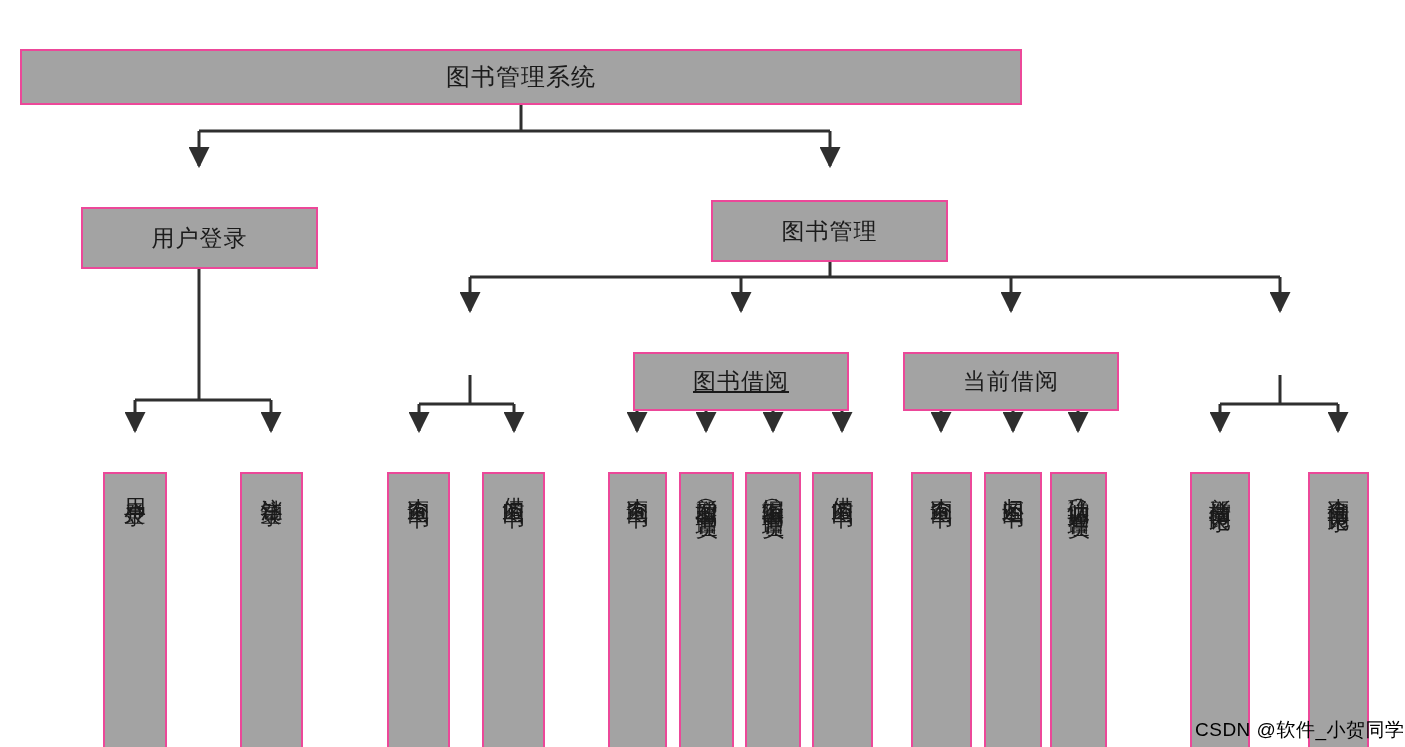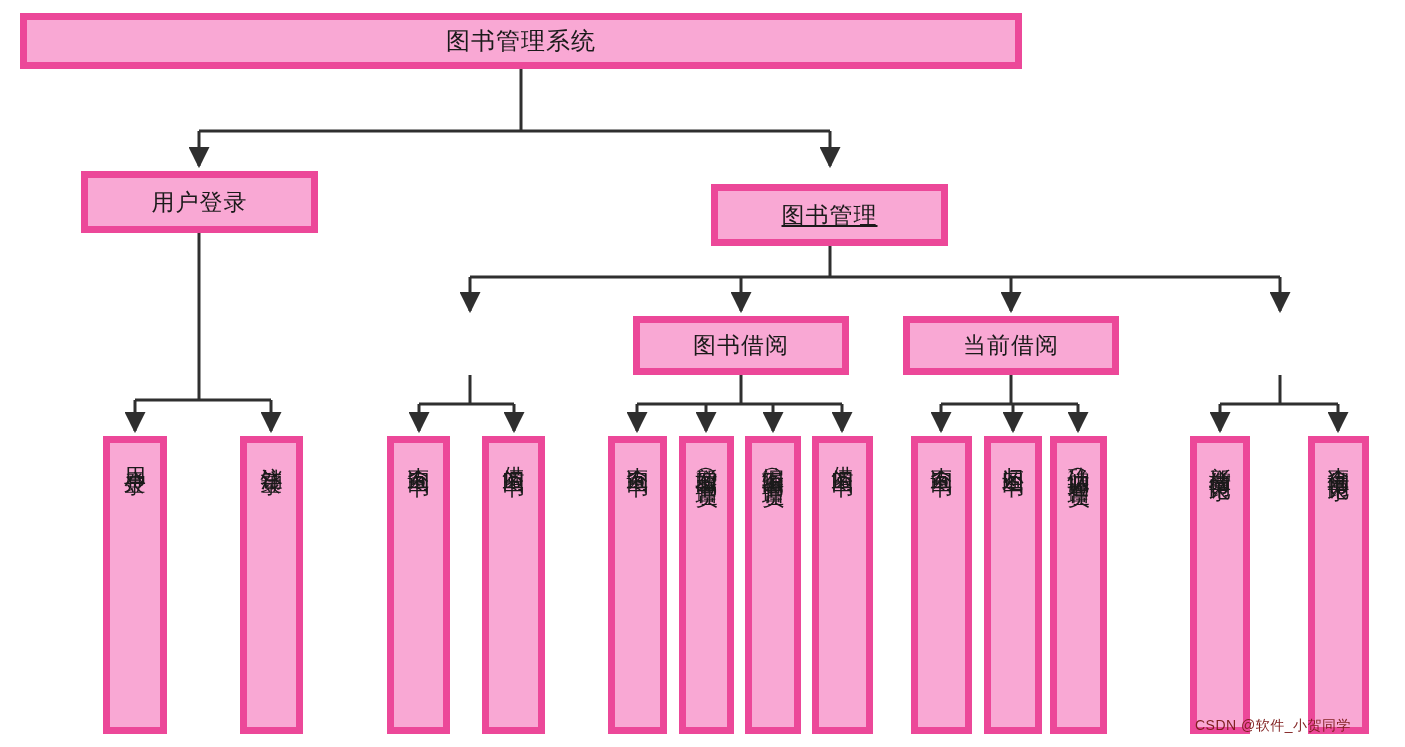--- a/index.html
+++ b/index.html
@@ -22,26 +22,27 @@
     position: absolute;
     left: 0;
     top: 0;
     width: 1405px;
     height: 747px;
     pointer-events: none;
   }
   .node {
     position: absolute;
     box-sizing: border-box;
-    background: #f9a8d4;
-    border: 7px solid #ec4899;
+    background: #a3a3a3;
+    border: 2px solid #ec4899;
     display: flex;
     align-items: center;
     justify-content: center;
     color: #1a1a1a;
+    margin-top: 36px;
   }
   .node.horiz {
     font-size: 23px;
     letter-spacing: 1px;
   }
   .node.leaf {
     font-size: 22px;
     align-items: flex-start;
     justify-content: center;
     padding-top: 6px;
@@ -53,22 +54,22 @@
     line-height: 1.18;
     letter-spacing: 3px;
     white-space: nowrap;
   }
   .node.title {
     font-size: 24px;
     letter-spacing: 1px;
   }
   .watermark {
     position: absolute;
-    font-size: 14px;
-    color: #7f1d1d;
+    font-size: 19px;
+    color: #000000;
     white-space: nowrap;
     letter-spacing: 0.5px;
   }
 </style>
 </head>
 <body>
 
 <div id="diagram-root">
 
   <svg id="edge-layer" viewBox="0 0 1405 747" width="1405" height="747" xmlns="http://www.w3.org/2000/svg">
@@ -123,25 +124,25 @@
     </g>
   </svg>
 
   <div class="node title" style="left:20px; top:13px; width:1002px; height:56px;">
     <span>图书管理系统</span>
   </div>
 
   <div class="node horiz" style="left:81px; top:171px; width:237px; height:62px;">
     <span>用户登录</span>
   </div>
-  <div class="node horiz" style="left:711px; top:184px; width:237px; height:62px;text-decoration:underline;">
+  <div class="node horiz" style="left:711px; top:164px; width:237px; height:62px;">
     <span>图书管理</span>
   </div>
 
-  <div class="node horiz" style="left:633px; top:316px; width:216px; height:59px;">
+  <div class="node horiz" style="left:633px; top:316px; width:216px; height:59px;text-decoration:underline;">
     <span>图书借阅</span>
   </div>
   <div class="node horiz" style="left:903px; top:316px; width:216px; height:59px;justify-content:center;">
     <span>当前借阅</span>
   </div>
 
   <div class="node leaf" style="left:103px; top:436px; width:64px; height:298px;">
     <span class="vtext">用户登录</span>
   </div>
   <div class="node leaf" style="left:240px; top:436px; width:63px; height:298px;">

